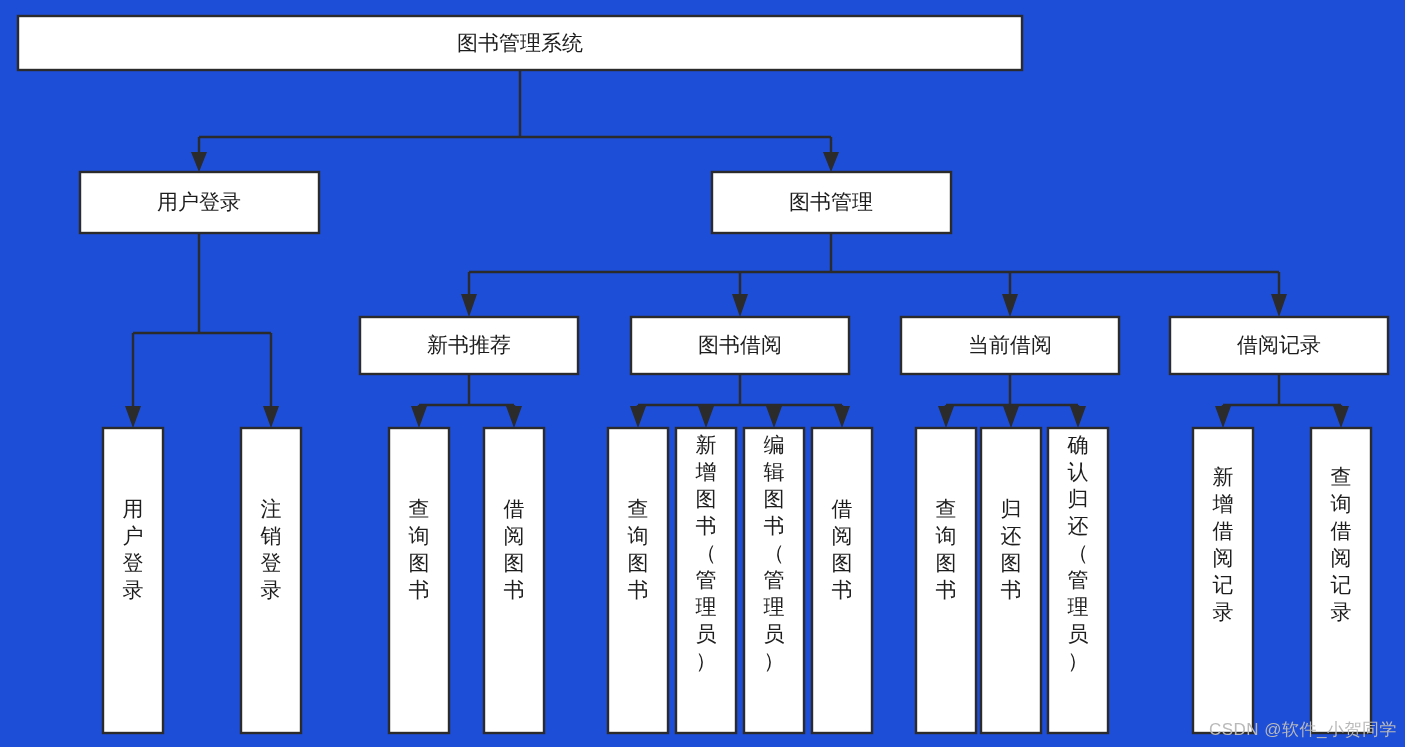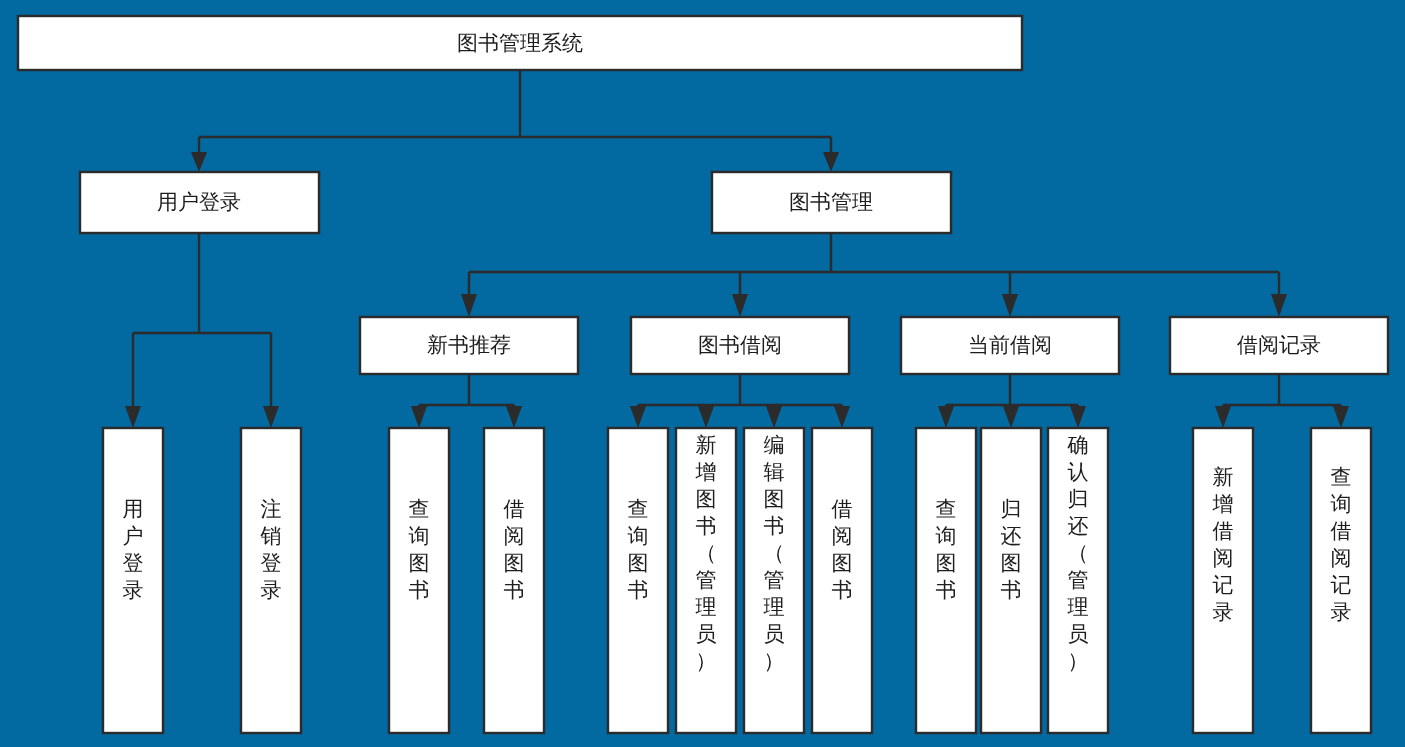--- a/index.html
+++ b/index.html
@@ -7,21 +7,21 @@
     padding: 0;
     background: #ffffff;
   }
   body {
     font-family: "Liberation Sans", "DejaVu Sans", sans-serif;
   }
   #diagram-root {
     position: relative;
     width: 1405px;
     height: 747px;
-    background: #0369a1;
+    background: #1d4ed8;
     overflow: hidden;
   }
   svg#tree-svg {
     position: absolute;
     top: 0;
     left: 0;
     width: 1405px;
     height: 747px;
     display: block;
   }
@@ -229,13 +229,14 @@
       <text class="node-label-vertical" x="1223" y="484"><tspan x="1223" dy="0">新</tspan><tspan x="1223" dy="27">增</tspan><tspan x="1223" dy="27">借</tspan><tspan x="1223" dy="27">阅</tspan><tspan x="1223" dy="27">记</tspan><tspan x="1223" dy="27">录</tspan></text>
     </g>
 
     <g>
       <rect class="node-box" x="1311" y="428" width="60" height="305"></rect>
       <text class="node-label-vertical" x="1341" y="484"><tspan x="1341" dy="0">查</tspan><tspan x="1341" dy="27">询</tspan><tspan x="1341" dy="27">借</tspan><tspan x="1341" dy="27">阅</tspan><tspan x="1341" dy="27">记</tspan><tspan x="1341" dy="27">录</tspan></text>
     </g>
 
   </svg>
 
+  <div class="watermark-text">CSDN @软件_小贺同学</div>
 </div>
 
 </body></html>

